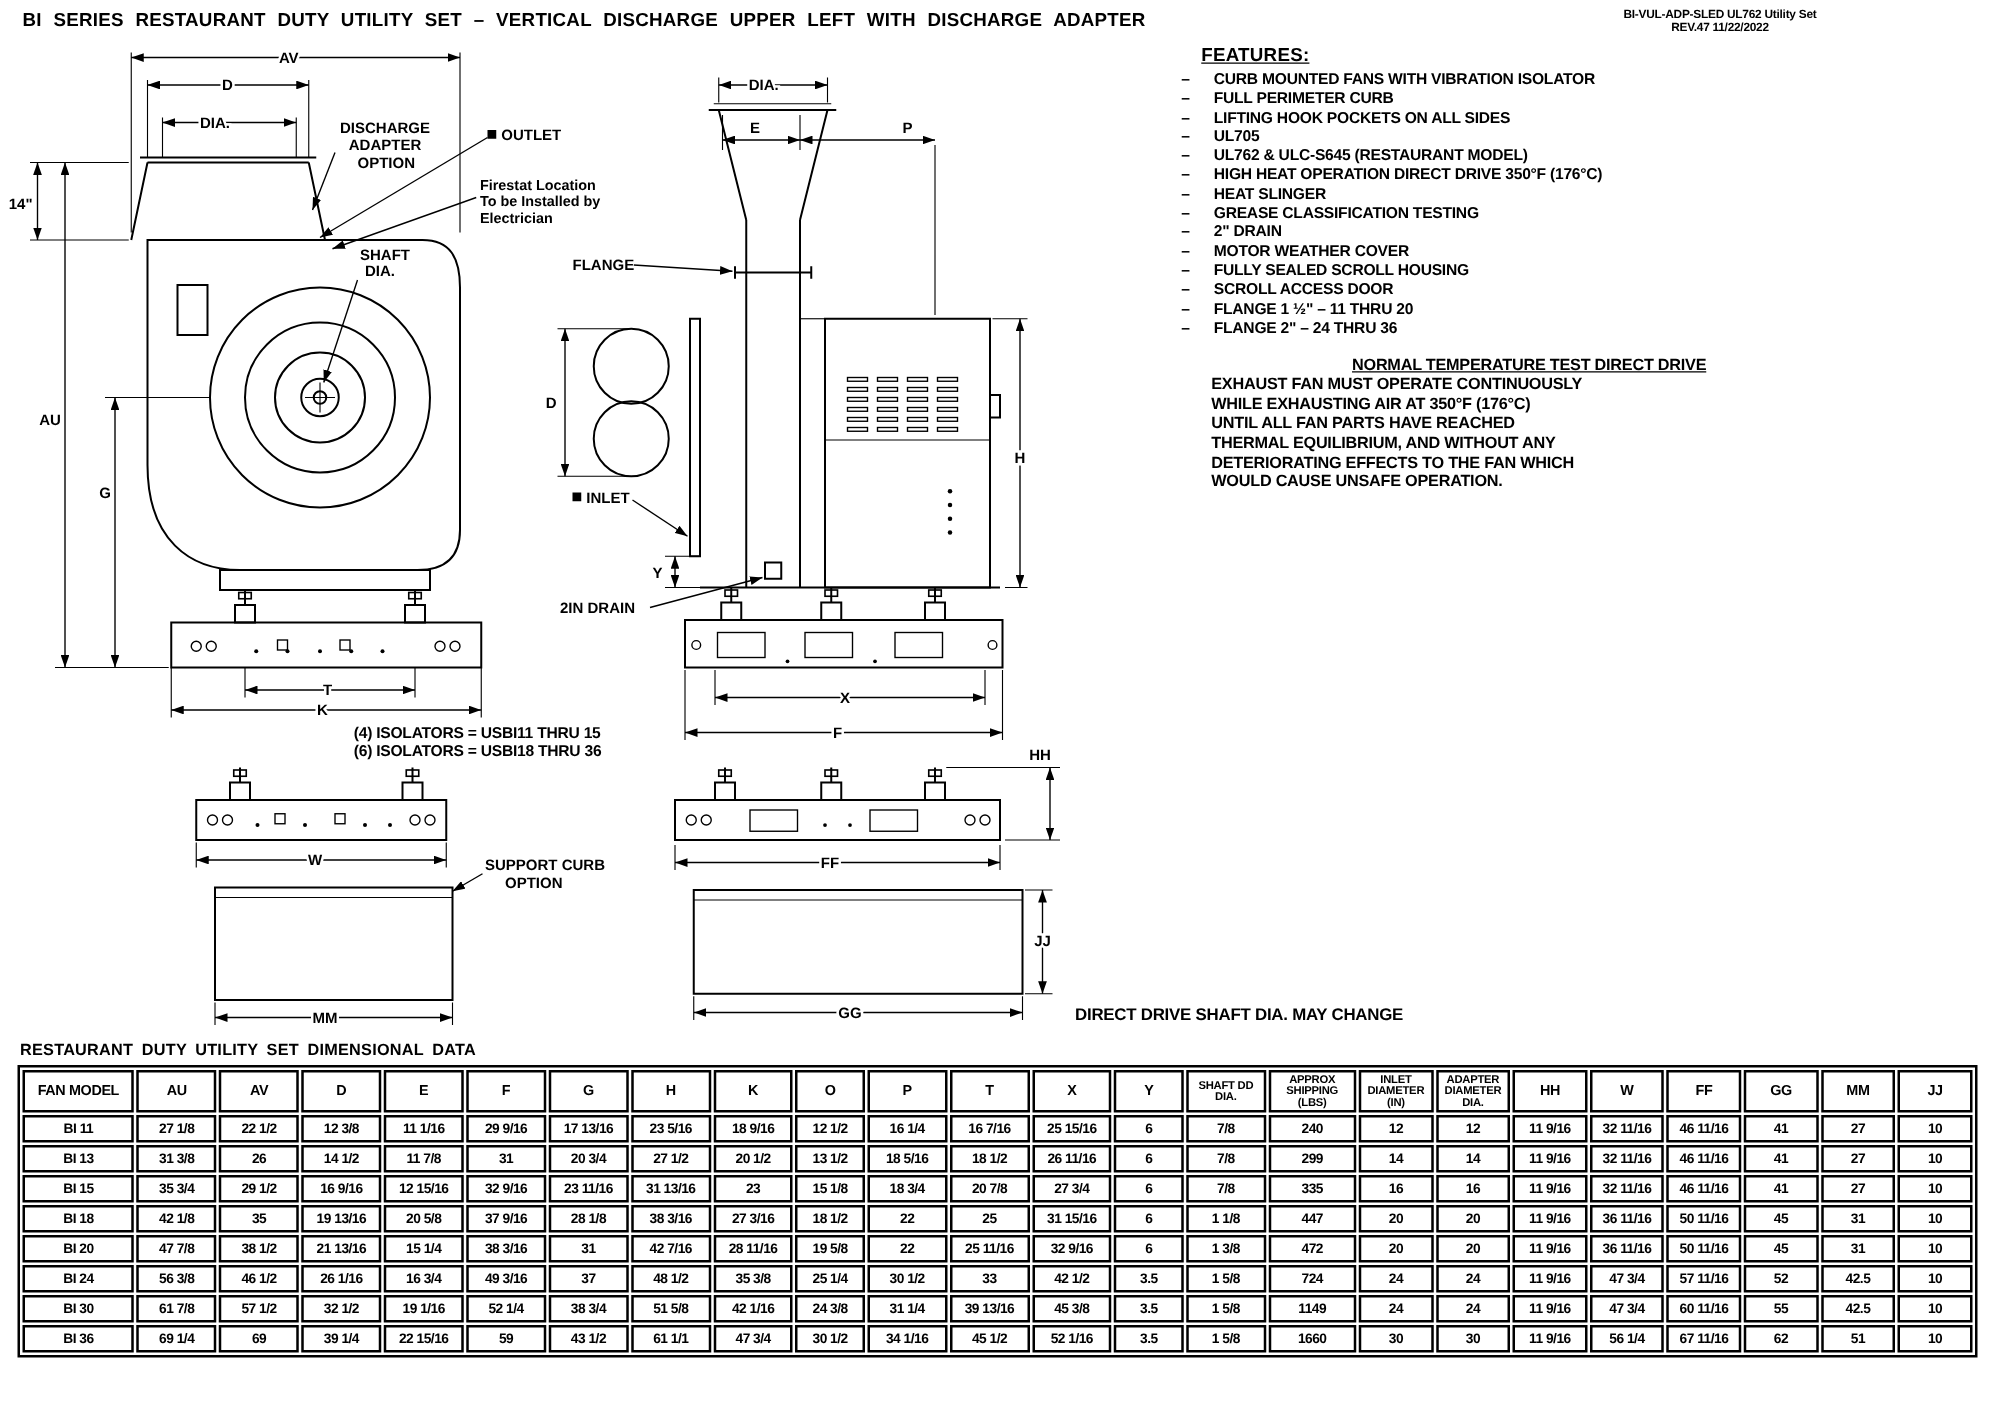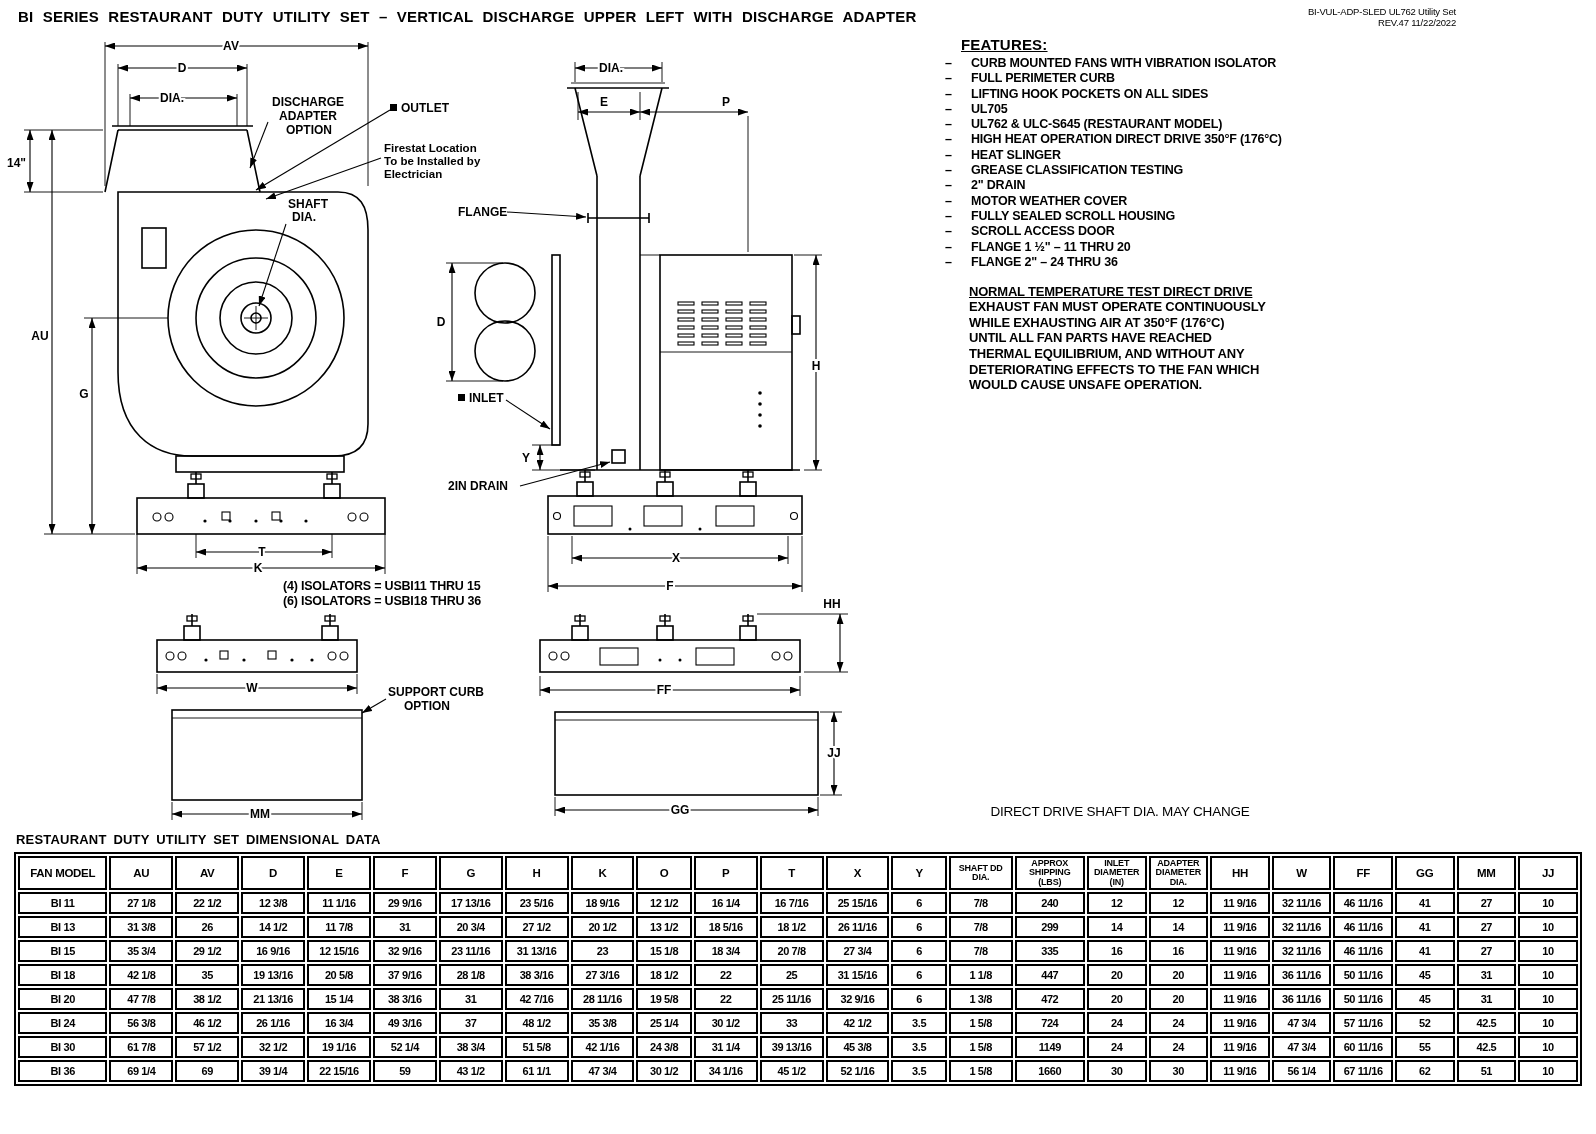--- a/index.html
+++ b/index.html
@@ -7,42 +7,42 @@
   body {
     width:1596px; height:1134px; position:relative; overflow:hidden;
     font-family:"Liberation Sans", sans-serif; color:#000;
   }
   #sheet-title {
     position:absolute; left:18px; top:8px;
     font-size:15px; font-weight:bold; letter-spacing:.2px; word-spacing:5px;
   }
   #doc-ref {
     position:absolute; left:1296px; top:6px; width:160px;
-    font-size:9.5px; font-weight:normal; line-height:11px; text-align:right;
+    font-size:9.5px; font-weight:bold; line-height:11px; text-align:center;
     letter-spacing:-.2px;
   }
   
   #info-panel { position:absolute; left:945px; top:36px; width:420px; }
   .panel-heading {
     font-size:15px; font-weight:bold; text-decoration:underline;
     margin-left:16px; letter-spacing:.2px;
   }
   #features-list { margin-top:3px; }
   #features-list .li { display:flex; font-size:12.5px; font-weight:bold; line-height:15.3px; letter-spacing:-.2px; }
   #features-list .dash { width:26px; flex:none; }
   #options-block { margin-top:13px; }
   #options-list { margin-left:24px; margin-top:4px; }
   #options-list .li { font-size:13px; font-weight:bold; line-height:17.6px; letter-spacing:-.2px; }
   #ntt-block { margin-top:14px; margin-left:24px; }
-  #ntt-heading { font-size:13px; font-weight:bold; text-decoration:underline; letter-spacing:-.2px; }
+  #ntt-heading { font-size:13px; font-weight:bold; text-decoration:underline; letter-spacing:-.2px;text-align:right; }
   #ntt-lines .li { font-size:13px; font-weight:bold; line-height:15.6px; letter-spacing:-.2px; }
   
   #shaft-note {
     position:absolute; left:860px; top:804px; width:520px;
-    font-size:13.5px; font-weight:normal; line-height:16.5px; text-align:center; letter-spacing:-.2px;
+    font-size:13.5px; font-weight:bold; line-height:16.5px; letter-spacing:-.2px;
   }
   #table-caption {
     position:absolute; left:16px; top:832px;
     font-size:13px; font-weight:bold; letter-spacing:.2px; word-spacing:3px;
   }
   
   #dim-table {
     position:absolute; left:14px; top:852px; width:1568px;
     table-layout:fixed; border-collapse:separate; border-spacing:2px;
     border:2px solid #000; background:#fff;

